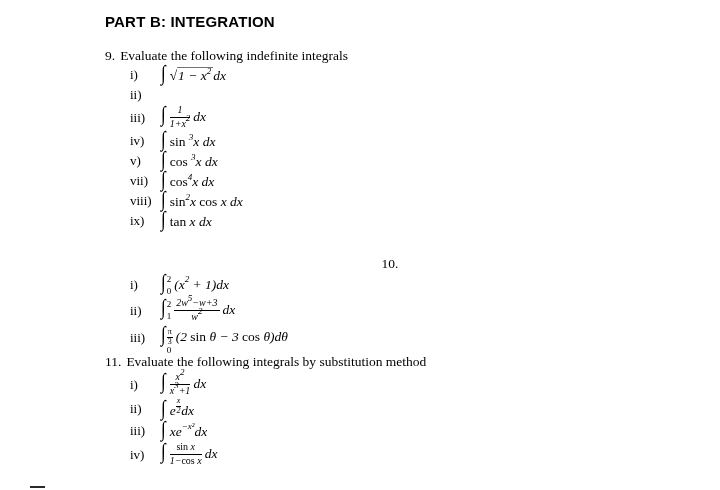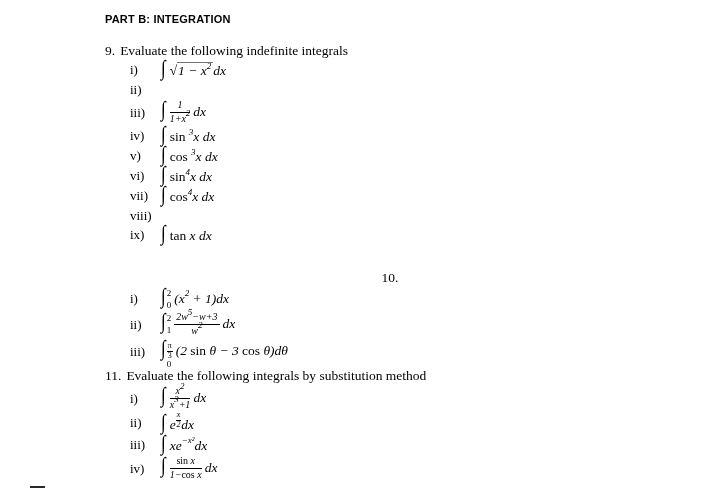--- a/index.html
+++ b/index.html
@@ -4,21 +4,21 @@
 <style>
   * { margin:0; padding:0; box-sizing:border-box; }
   html,body { width:720px; height:490px; background:#ffffff; overflow:hidden; }
   body { font-family:"Liberation Serif", serif; color:#000; position:relative; }
 
   .page { padding:13px 40px 0 105px; }
 
   .doc-title {
     font-family:"Liberation Sans", sans-serif;
     font-weight:bold;
-    font-size:11px;
+    font-size:15px;
     letter-spacing:0.2px;
     margin-bottom:17px;
   }
 
   .qhead { display:flex; font-size:13.5px; margin-top:10px; line-height:18px; }
   .qnum  { margin-right:5px; }
 
   .item { display:flex; align-items:center; min-height:19px; font-size:13.5px; }
   .ilabel { margin-left:25px; width:31px; flex:none; font-size:13px; }
 
@@ -103,29 +103,26 @@
   </div>
   <div class="item">
     <span class="ilabel">iv)</span>
     <span class="math"><span class="int">∫</span><span class="fn">sin</span> <sup>3</sup>x dx</span>
   </div>
   <div class="item">
     <span class="ilabel">v)</span>
     <span class="math"><span class="int">∫</span><span class="fn">cos</span> <sup>3</sup>x dx</span>
   </div>
   <div class="item">
-    <span class="ilabel">vi)</span>
-    <span class="math"><span class="int">∫</span><span class="fn">sin</span><sup>4</sup>x dx</span>
-  </div>
-  <div class="item">
     <span class="ilabel">vii)</span>
     <span class="math"><span class="int">∫</span><span class="fn">cos</span><sup>4</sup>x dx</span>
   </div>
   <div class="item">
     <span class="ilabel">viii)</span>
+    <span class="math"><span class="int">∫</span><span class="fn">sin</span><sup>2</sup>x <span class="fn">cos</span> x dx</span>
   </div>
   <div class="item">
     <span class="ilabel">ix)</span>
     <span class="math"><span class="int">∫</span><span class="fn">tan</span> x dx</span>
   </div>
 
   <div class="qhead" style="margin-top:24px;justify-content:center;">
     <span class="qnum">10.</span>
   </div>
   <div class="item" style="min-height:24px;">

